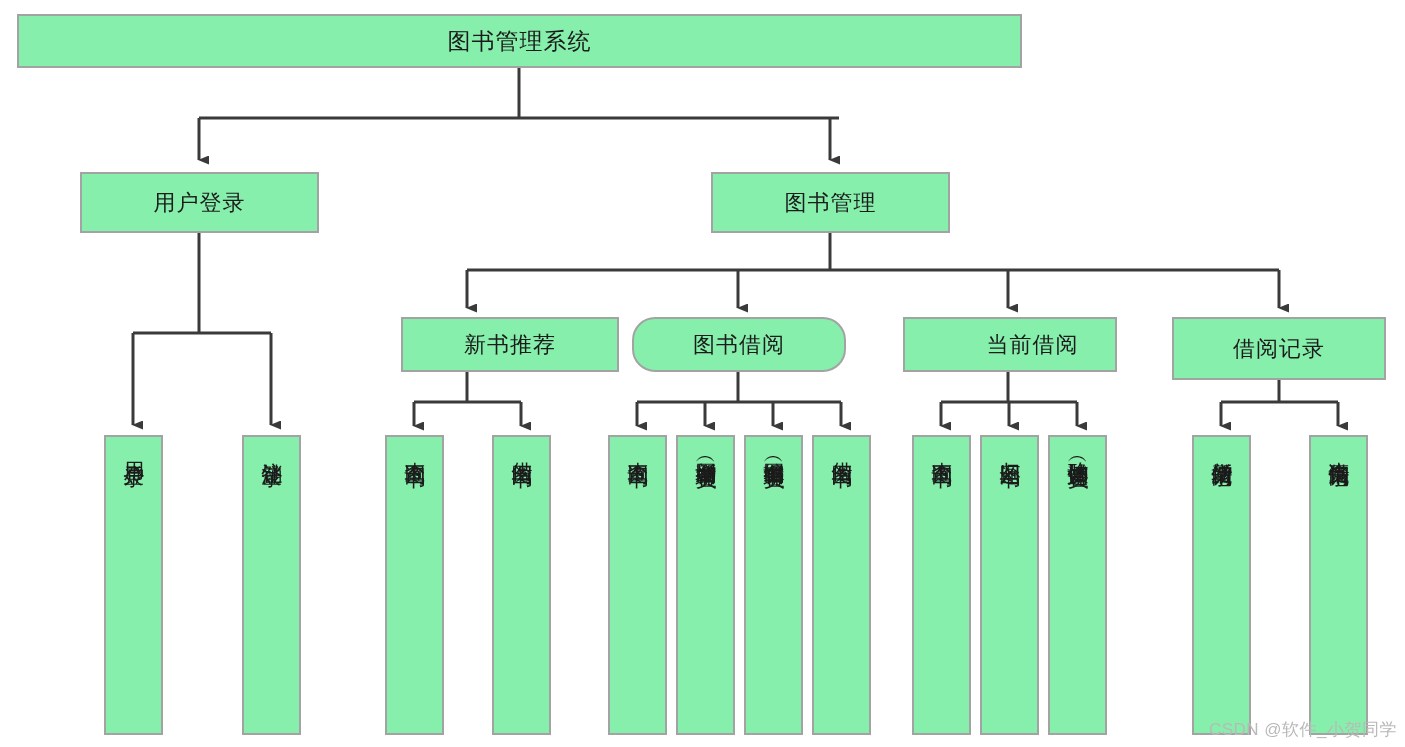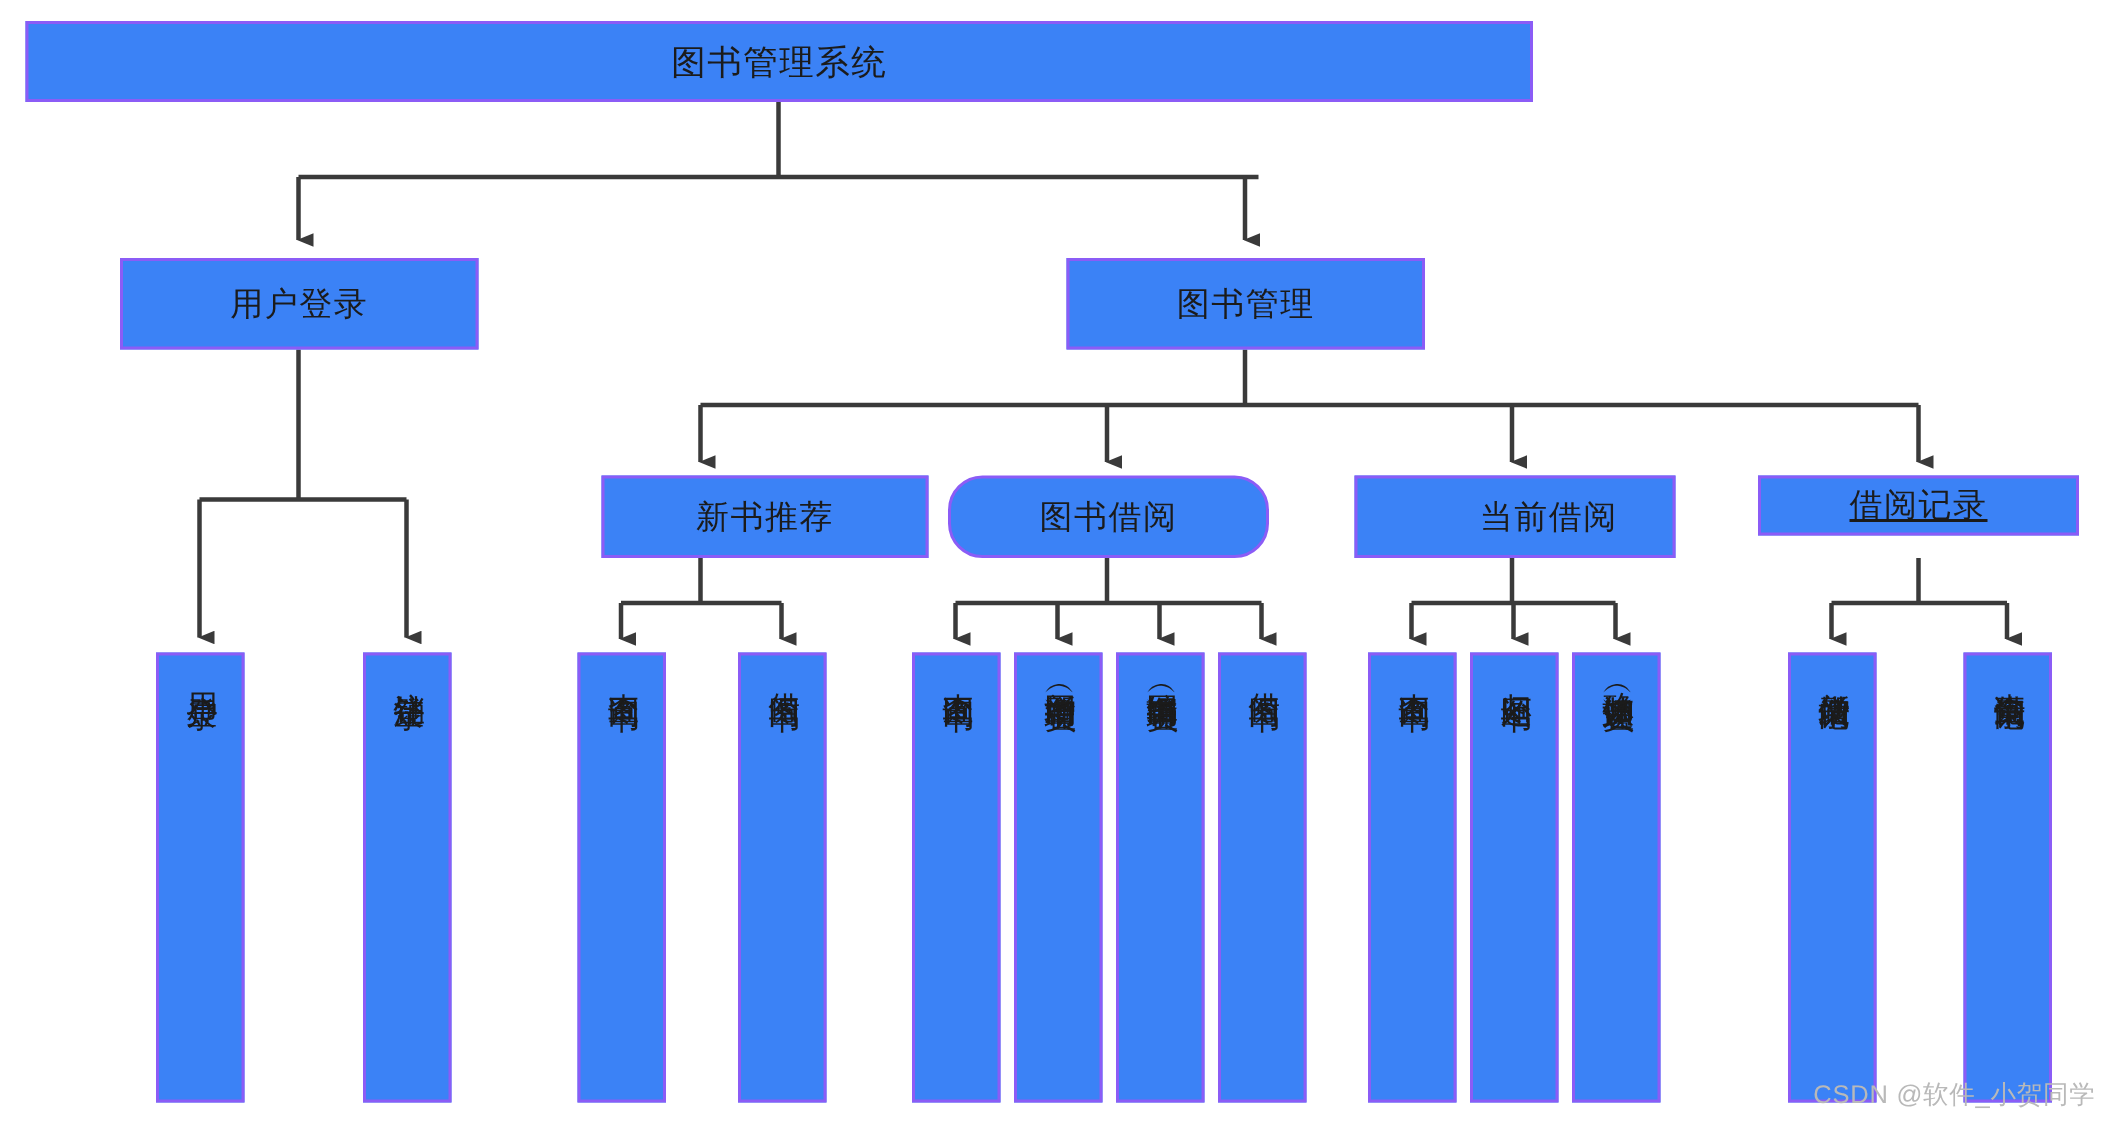--- a/index.html
+++ b/index.html
@@ -22,22 +22,22 @@
     position: absolute;
     left: 0;
     top: 0;
     width: 1405px;
     height: 747px;
     pointer-events: none;
   }
   .node {
     position: absolute;
     box-sizing: border-box;
-    border: 2px solid #8b5cf6;
-    background: #3b82f6;
+    border: 2px solid #a3a3a3;
+    background: #86efac;
     display: flex;
     align-items: center;
     justify-content: center;
     color: #1b1b1b;
     text-align: center;
     z-index: 2;
   }
   .node.level-0 {
     font-size: 23px;
     letter-spacing: 1px;
@@ -147,21 +147,21 @@
 
   <div class="node level-2" style="left:360px; top:317px; width:218px; height:55px;margin-left:41px;">
     <span>新书推荐</span>
   </div>
   <div class="node level-2" style="left:632px; top:317px; width:214px; height:55px;border-radius:23px;">
     <span>图书借阅</span>
   </div>
   <div class="node level-2" style="left:903px; top:317px; width:214px; height:55px;padding-left:45px;">
     <span>当前借阅</span>
   </div>
-  <div class="node level-2" style="left:1172px; top:317px; width:214px; height:40px;text-decoration:underline;">
+  <div class="node level-2" style="left:1172px; top:317px; width:214px; height:63px;">
     <span>借阅记录</span>
   </div>
 
   <div class="node leaf" style="left:104px; top:435px; width:59px; height:300px;">
     <span class="leaf-label">用户登录</span>
   </div>
   <div class="node leaf" style="left:242px; top:435px; width:59px; height:300px;">
     <span class="leaf-label">注销登录</span>
   </div>
 

